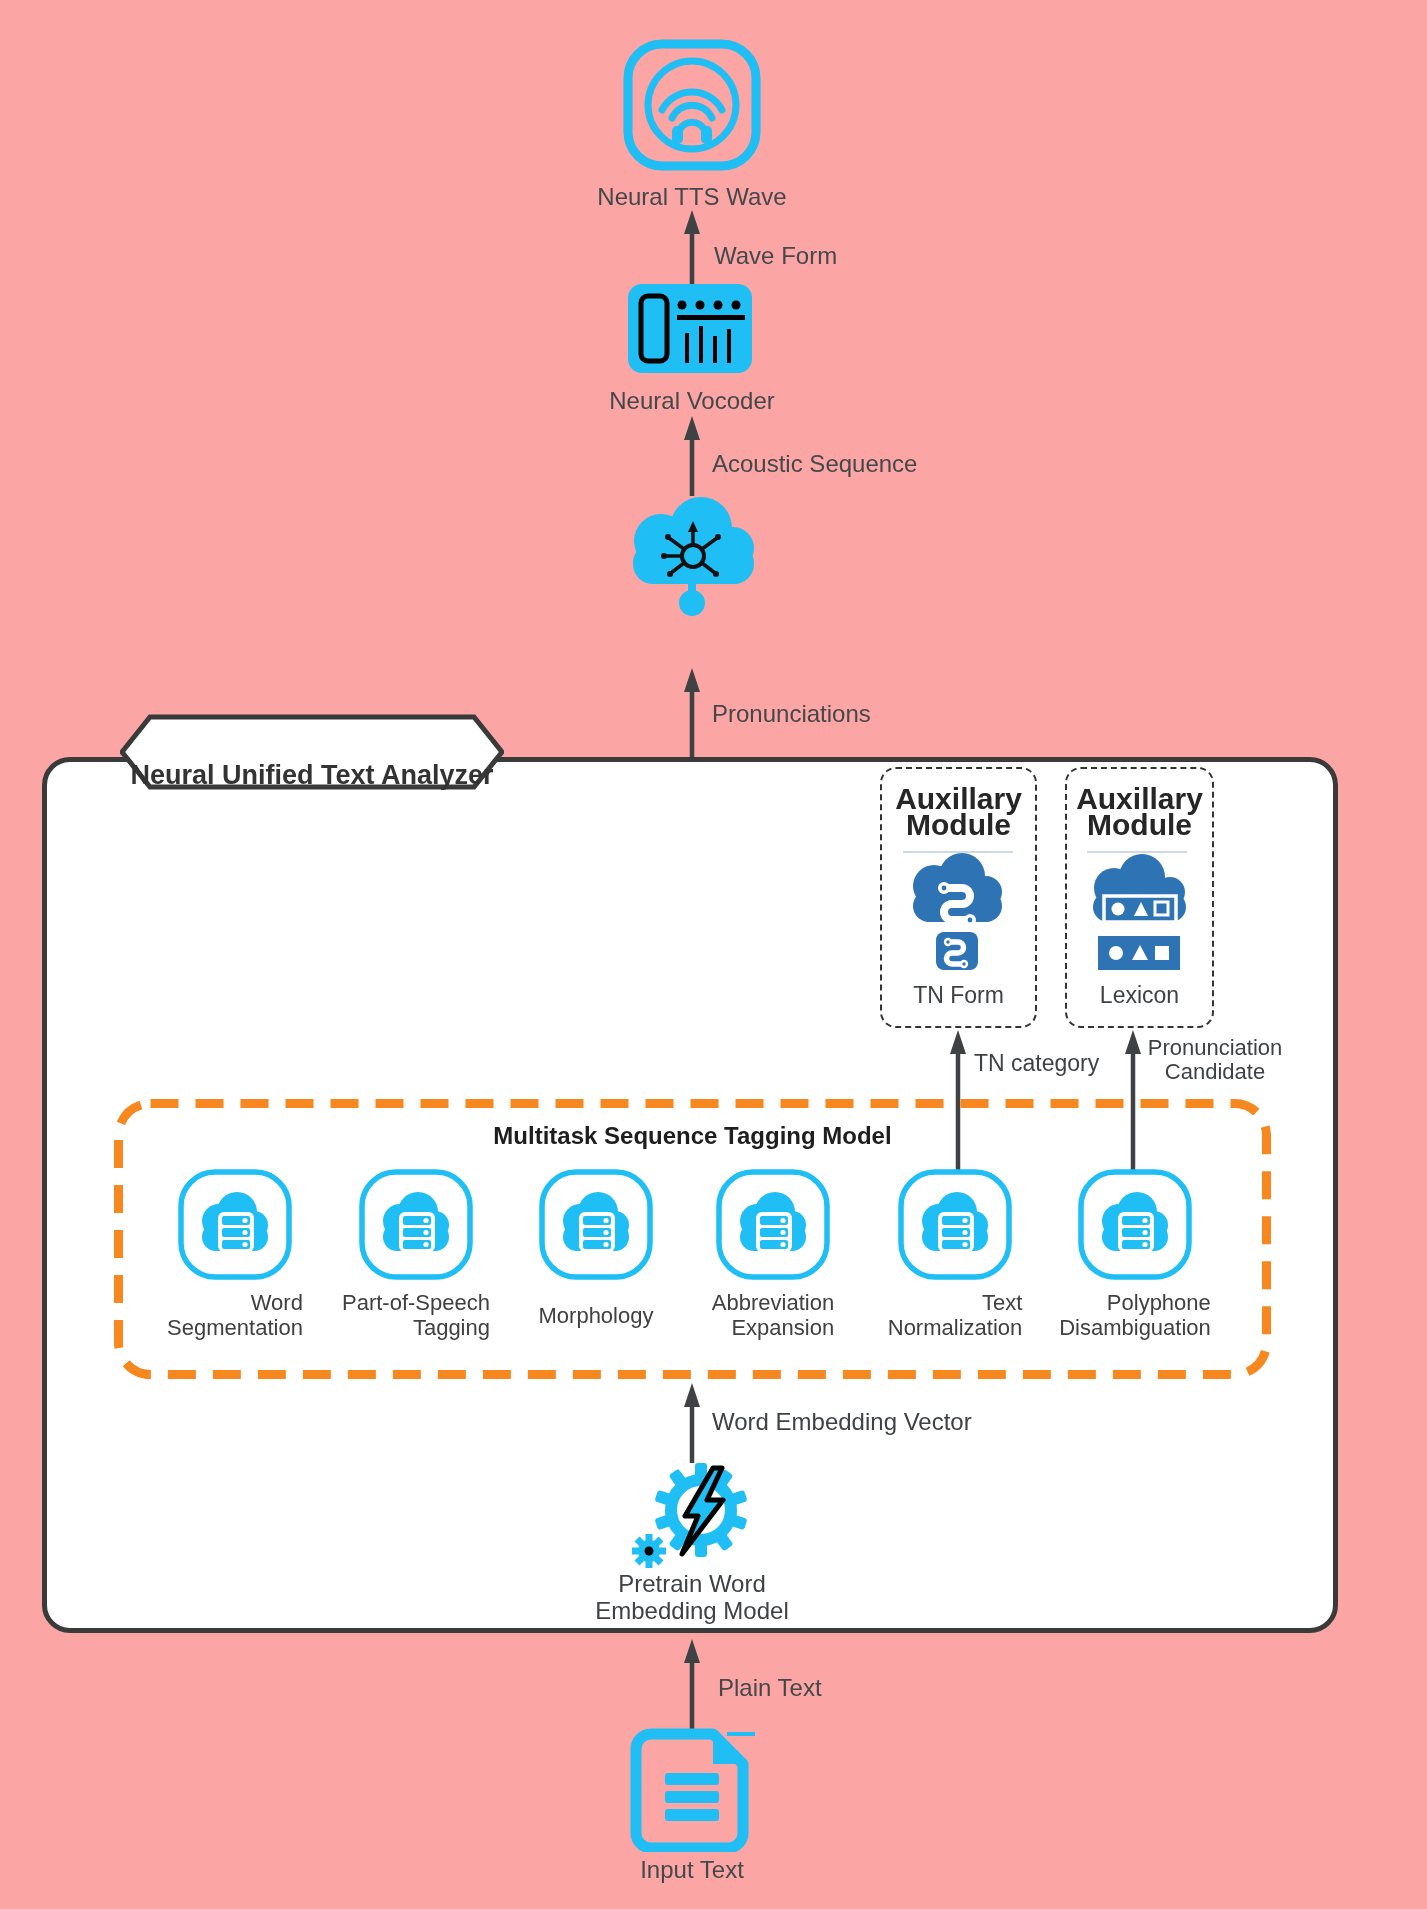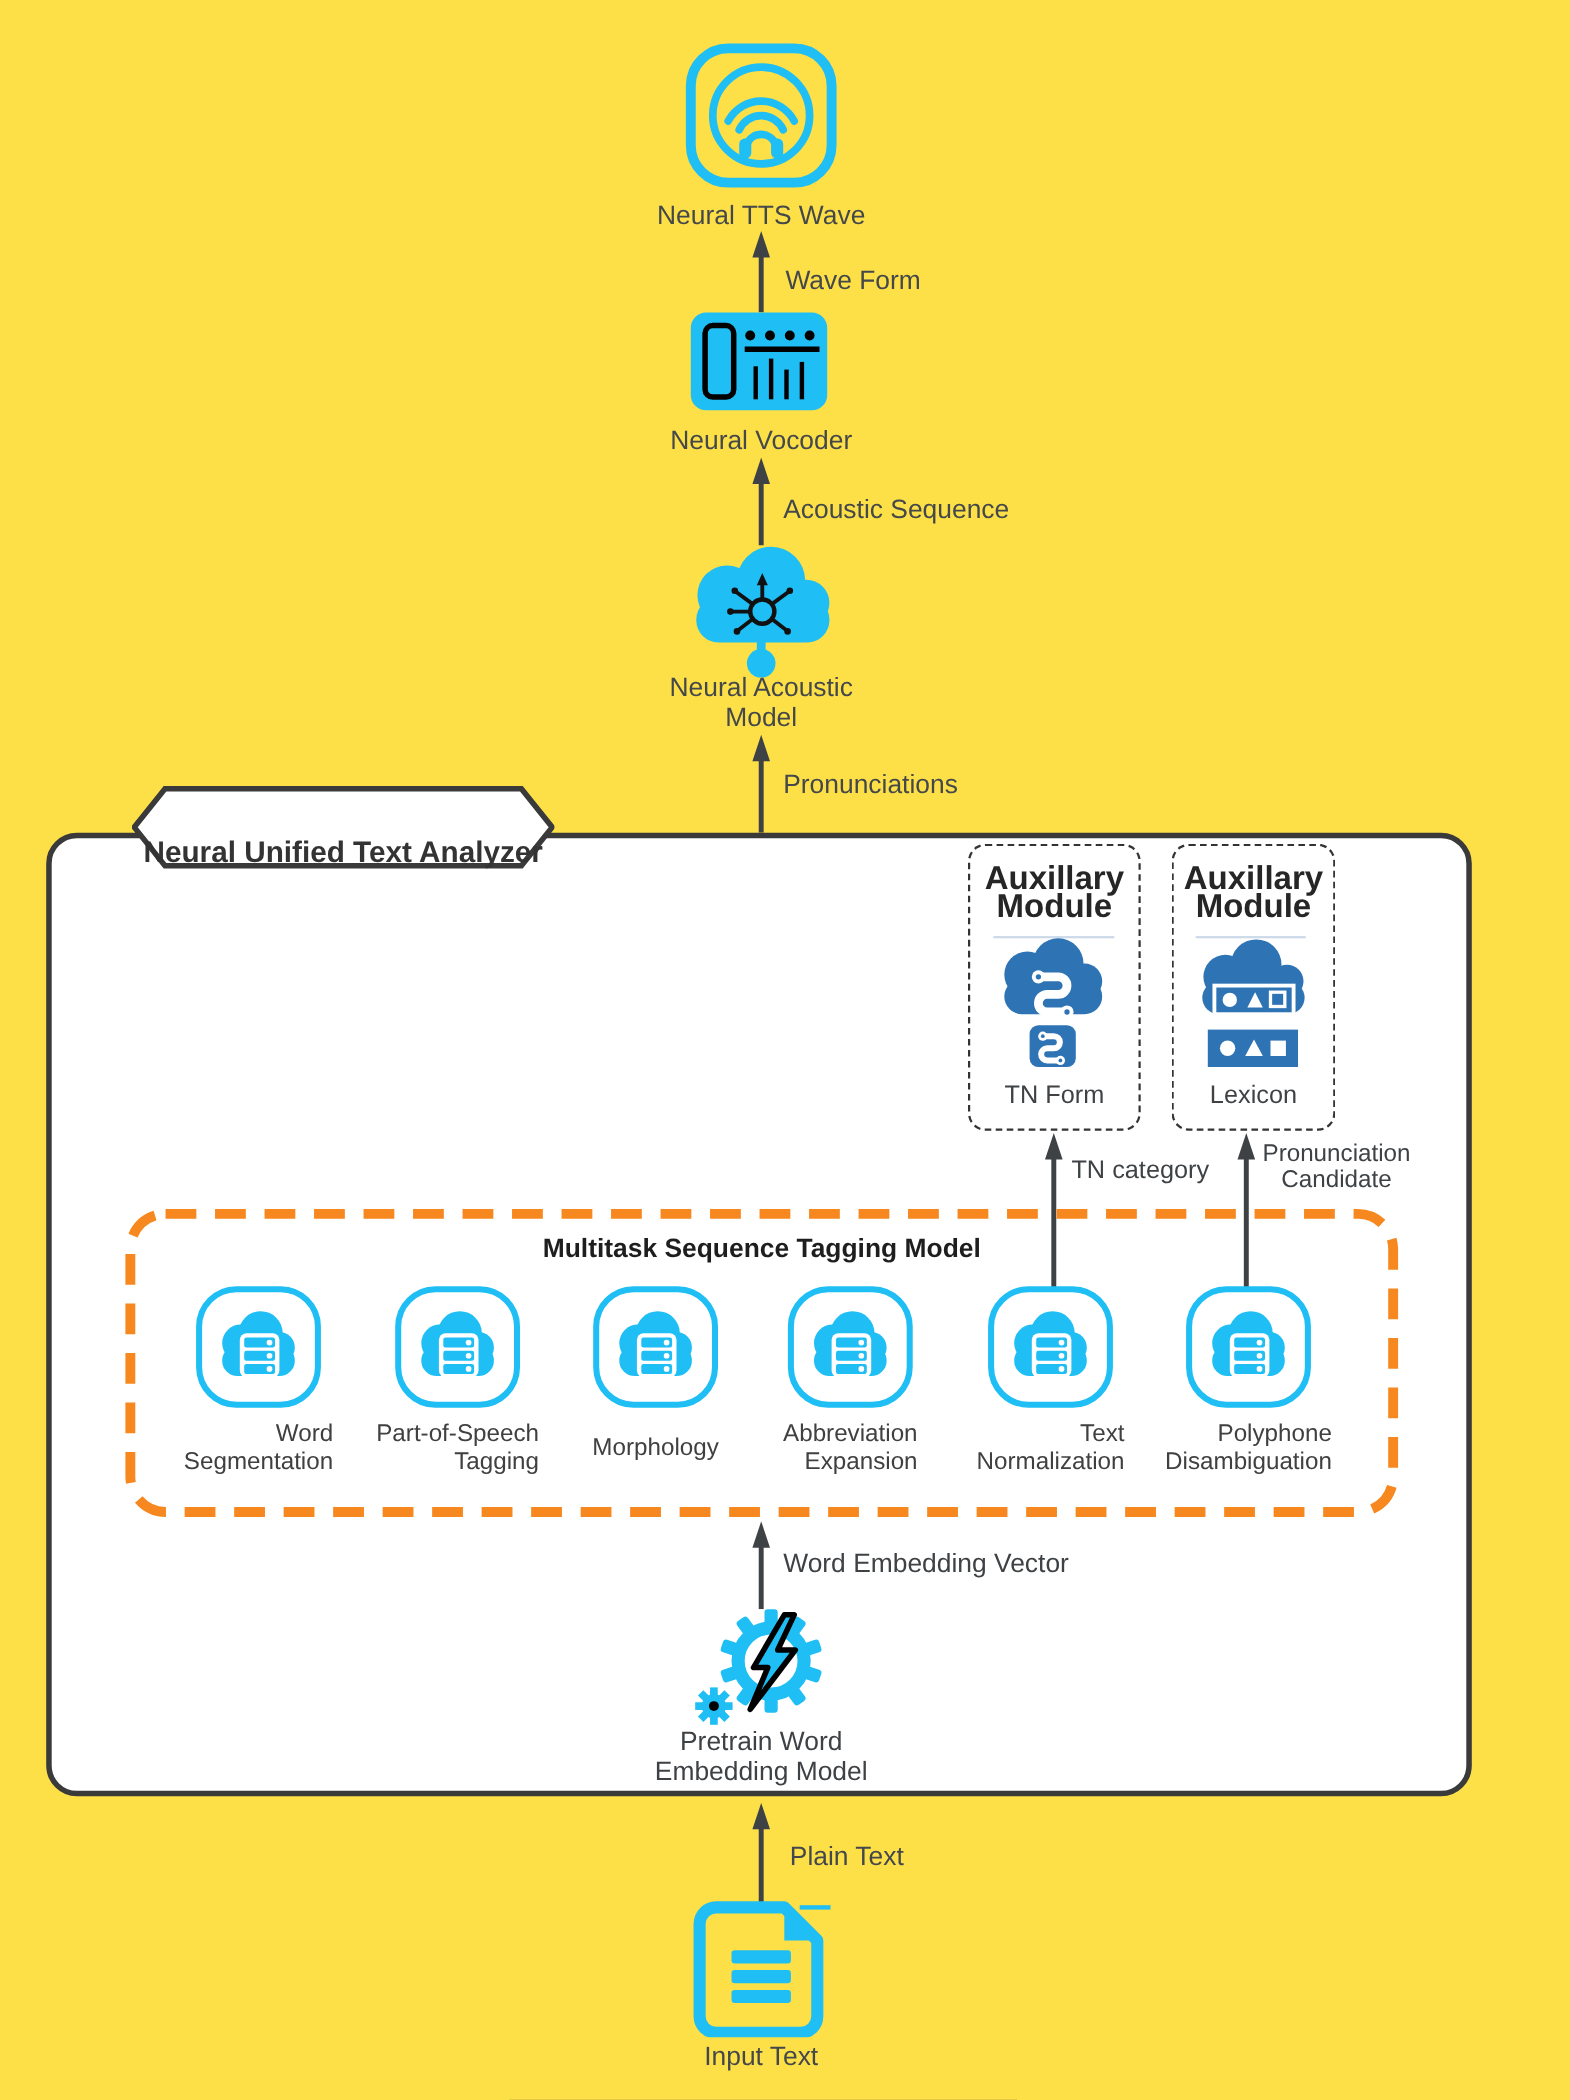--- a/index.html
+++ b/index.html
@@ -1,16 +1,16 @@
 <!DOCTYPE html>
 <html><head>
 <meta charset="utf-8">
 <style>
   html,body{margin:0;padding:0;background:#000;}
-  .canvas{position:relative;width:1427px;height:1909px;background:#fde047;
+  .canvas{position:relative;width:1427px;height:1909px;background:#fca5a5;
           font-family:"Liberation Sans",sans-serif;overflow:hidden;}
   .abs{position:absolute;}
   
   .lbl{position:absolute;color:#45484B;font-size:24px;line-height:27px;white-space:pre-line;}
   .lbl.center{text-align:center;}
   .lbl.onwhite{color:#3F4245;}
   .banner-title{position:absolute;left:120px;top:714px;width:384px;height:76px;
     display:flex;align-items:center;justify-content:center;
     font-weight:bold;font-size:27px;color:#333;margin-top:23px;}
   .aux-title{position:absolute;top:786px;text-align:center;font-weight:bold;
@@ -123,22 +123,20 @@
     </g>
     <polygon points="76,28 71,39 81,39" fill="#111"></polygon>
     <g fill="#111">
       <circle cx="51" cy="44" r="3"></circle>
         <circle cx="101" cy="44" r="3"></circle>
       <circle cx="53" cy="81" r="3"></circle>
         <circle cx="99" cy="81" r="3"></circle>
         <circle cx="47" cy="63" r="3"></circle>
     </g>
   </svg>
-  <div class="lbl center" style="left:542px;top:612px;width:300px">Neural Acoustic
-Model</div>
 
   <svg class="abs arrow" style="left:680px;top:668px" width="24" height="89">
     <line x1="12" y1="89" x2="12" y2="18"></line>
       <polygon points="12,0 4,24 20,24"></polygon>
   </svg>
   <div class="lbl" style="left:712px;top:700px">Pronunciations</div>
 
   <div class="panel"></div>
 
   <svg class="abs" style="left:120px;top:714px" width="384" height="76" viewBox="0 0 384 76">

